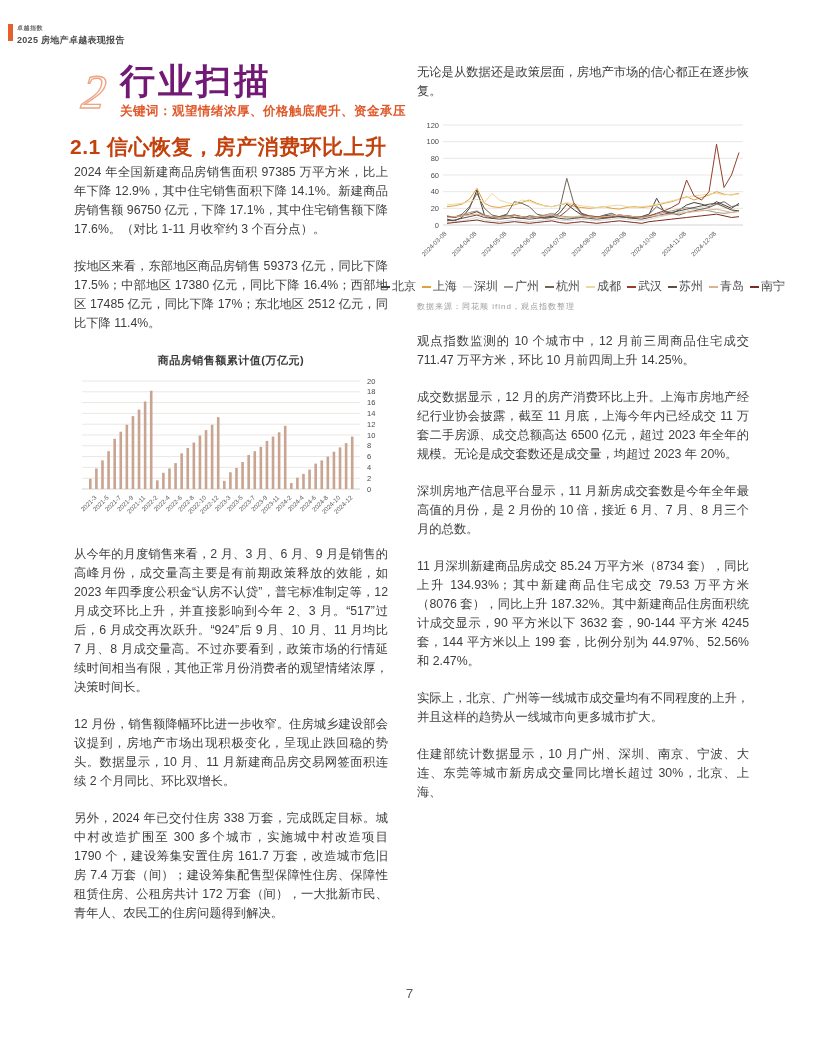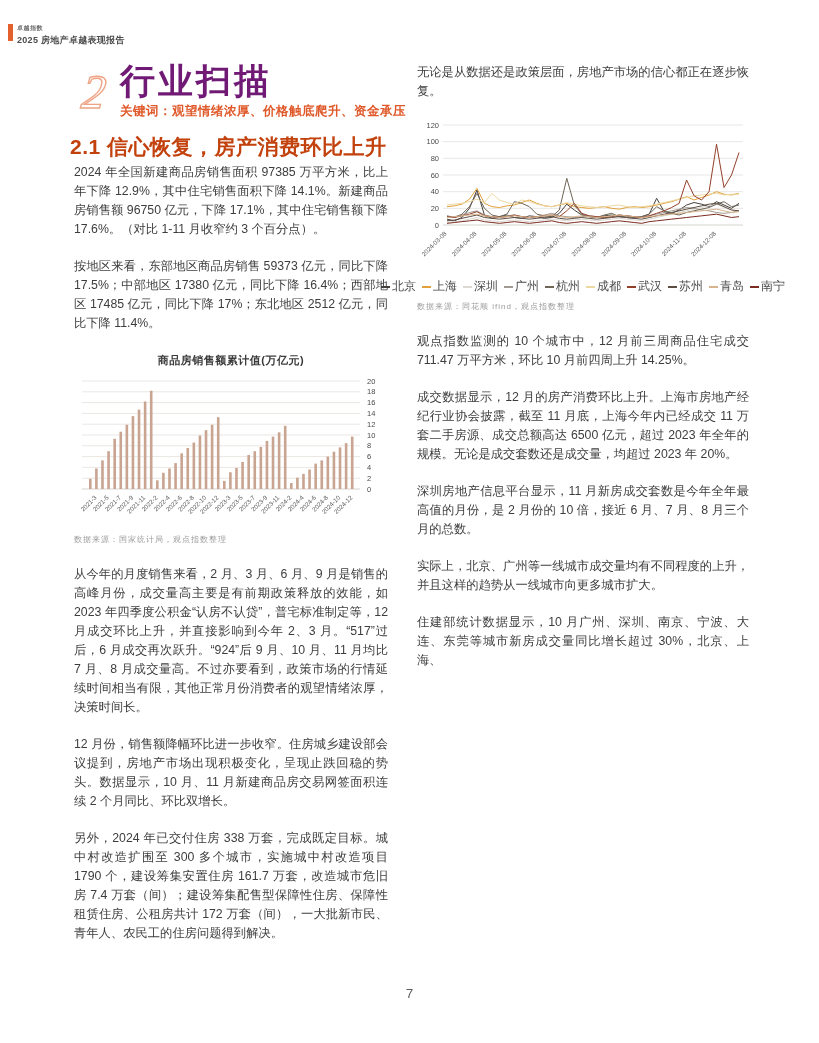--- a/index.html
+++ b/index.html
@@ -154,21 +154,20 @@
           <rect x="246.45454545454544" y="87.38" width="2.6" height="28.620000000000005" fill="#c9a491"></rect>
           <rect x="252.54545454545453" y="83.6" width="2.6" height="32.400000000000006" fill="#c9a491"></rect>
           <text x="254.54545454545453" y="125" font-size="6.3" fill="#555" text-anchor="end" transform="rotate(-45 254.54545454545453 125)">2024-8</text>
           <rect x="258.6363636363636" y="78.74" width="2.6" height="37.260000000000005" fill="#c9a491"></rect>
           <rect x="264.72727272727275" y="74.42" width="2.6" height="41.58" fill="#c9a491"></rect>
           <text x="266.72727272727275" y="125" font-size="6.3" fill="#555" text-anchor="end" transform="rotate(-45 266.72727272727275 125)">2024-10</text>
           <rect x="270.8181818181818" y="70.1" width="2.6" height="45.900000000000006" fill="#c9a491"></rect>
           <rect x="276.9090909090909" y="63.620000000000005" width="2.6" height="52.379999999999995" fill="#c9a491"></rect>
           <text x="278.9090909090909" y="125" font-size="6.3" fill="#555" text-anchor="end" transform="rotate(-45 278.9090909090909 125)">2024-12</text>
         </svg>
-      <div class="chart-source">数据来源：国家统计局，观点指数整理</div>
     </figure>
 
     <div>
         <p class="para">从今年的月度销售来看，2 月、3 月、6 月、9 月是销售的高峰月份，成交量高主要是有前期政策释放的效能，如 2023 年四季度公积金“认房不认贷”，普宅标准制定等，12 月成交环比上升，并直接影响到今年 2、3 月。“517”过后，6 月成交再次跃升。“924”后 9 月、10 月、11 月均比 7 月、8 月成交量高。不过亦要看到，政策市场的行情延续时间相当有限，其他正常月份消费者的观望情绪浓厚，决策时间长。</p>
         <p class="para">12 月份，销售额降幅环比进一步收窄。住房城乡建设部会议提到，房地产市场出现积极变化，呈现止跌回稳的势头。数据显示，10 月、11 月新建商品房交易网签面积连续 2 个月同比、环比双增长。</p>
         <p class="para">另外，2024 年已交付住房 338 万套，完成既定目标。城中村改造扩围至 300 多个城市，实施城中村改造项目 1790 个，建设筹集安置住房 161.7 万套，改造城市危旧房 7.4 万套（间）；建设筹集配售型保障性住房、保障性租赁住房、公租房共计 172 万套（间），一大批新市民、青年人、农民工的住房问题得到解决。</p>
       </div>
   </div>
 
   <div class="col col-right">
@@ -253,19 +252,20 @@
             <span class="legend-lbl">南宁</span>
           </span>
         </div>
       <div class="chart-source">数据来源：同花顺 ifind，观点指数整理</div>
     </figure>
 
     <div>
         <p class="para">观点指数监测的 10 个城市中，12 月前三周商品住宅成交 711.47 万平方米，环比 10 月前四周上升 14.25%。</p>
         <p class="para">成交数据显示，12 月的房产消费环比上升。上海市房地产经纪行业协会披露，截至 11 月底，上海今年内已经成交 11 万套二手房源、成交总额高达 6500 亿元，超过 2023 年全年的规模。无论是成交套数还是成交量，均超过 2023 年 20%。</p>
         <p class="para">深圳房地产信息平台显示，11 月新房成交套数是今年全年最高值的月份，是 2 月份的 10 倍，接近 6 月、7 月、8 月三个月的总数。</p>
+        <p class="para">11 月深圳新建商品房成交 85.24 万平方米（8734 套），同比上升 134.93%；其中新建商品住宅成交 79.53 万平方米（8076 套），同比上升 187.32%。其中新建商品住房面积统计成交显示，90 平方米以下 3632 套，90-144 平方米 4245 套，144 平方米以上 199 套，比例分别为 44.97%、52.56% 和 2.47%。</p>
         <p class="para">实际上，北京、广州等一线城市成交量均有不同程度的上升，并且这样的趋势从一线城市向更多城市扩大。</p>
         <p class="para">住建部统计数据显示，10 月广州、深圳、南京、宁波、大连、东莞等城市新房成交量同比增长超过 30%，北京、上海、</p>
       </div>
   </div>
 
   <div class="page-number">7</div>
 </div>
 
 </body></html>

